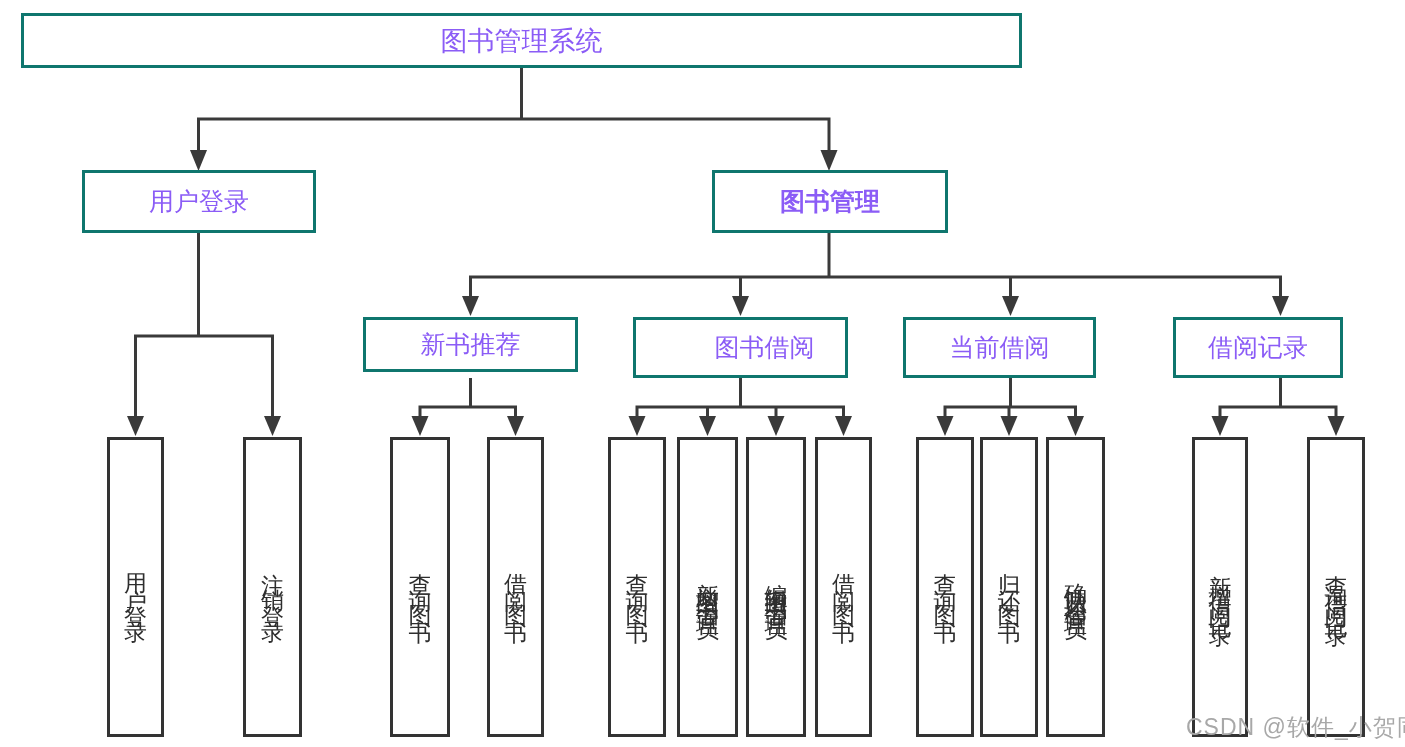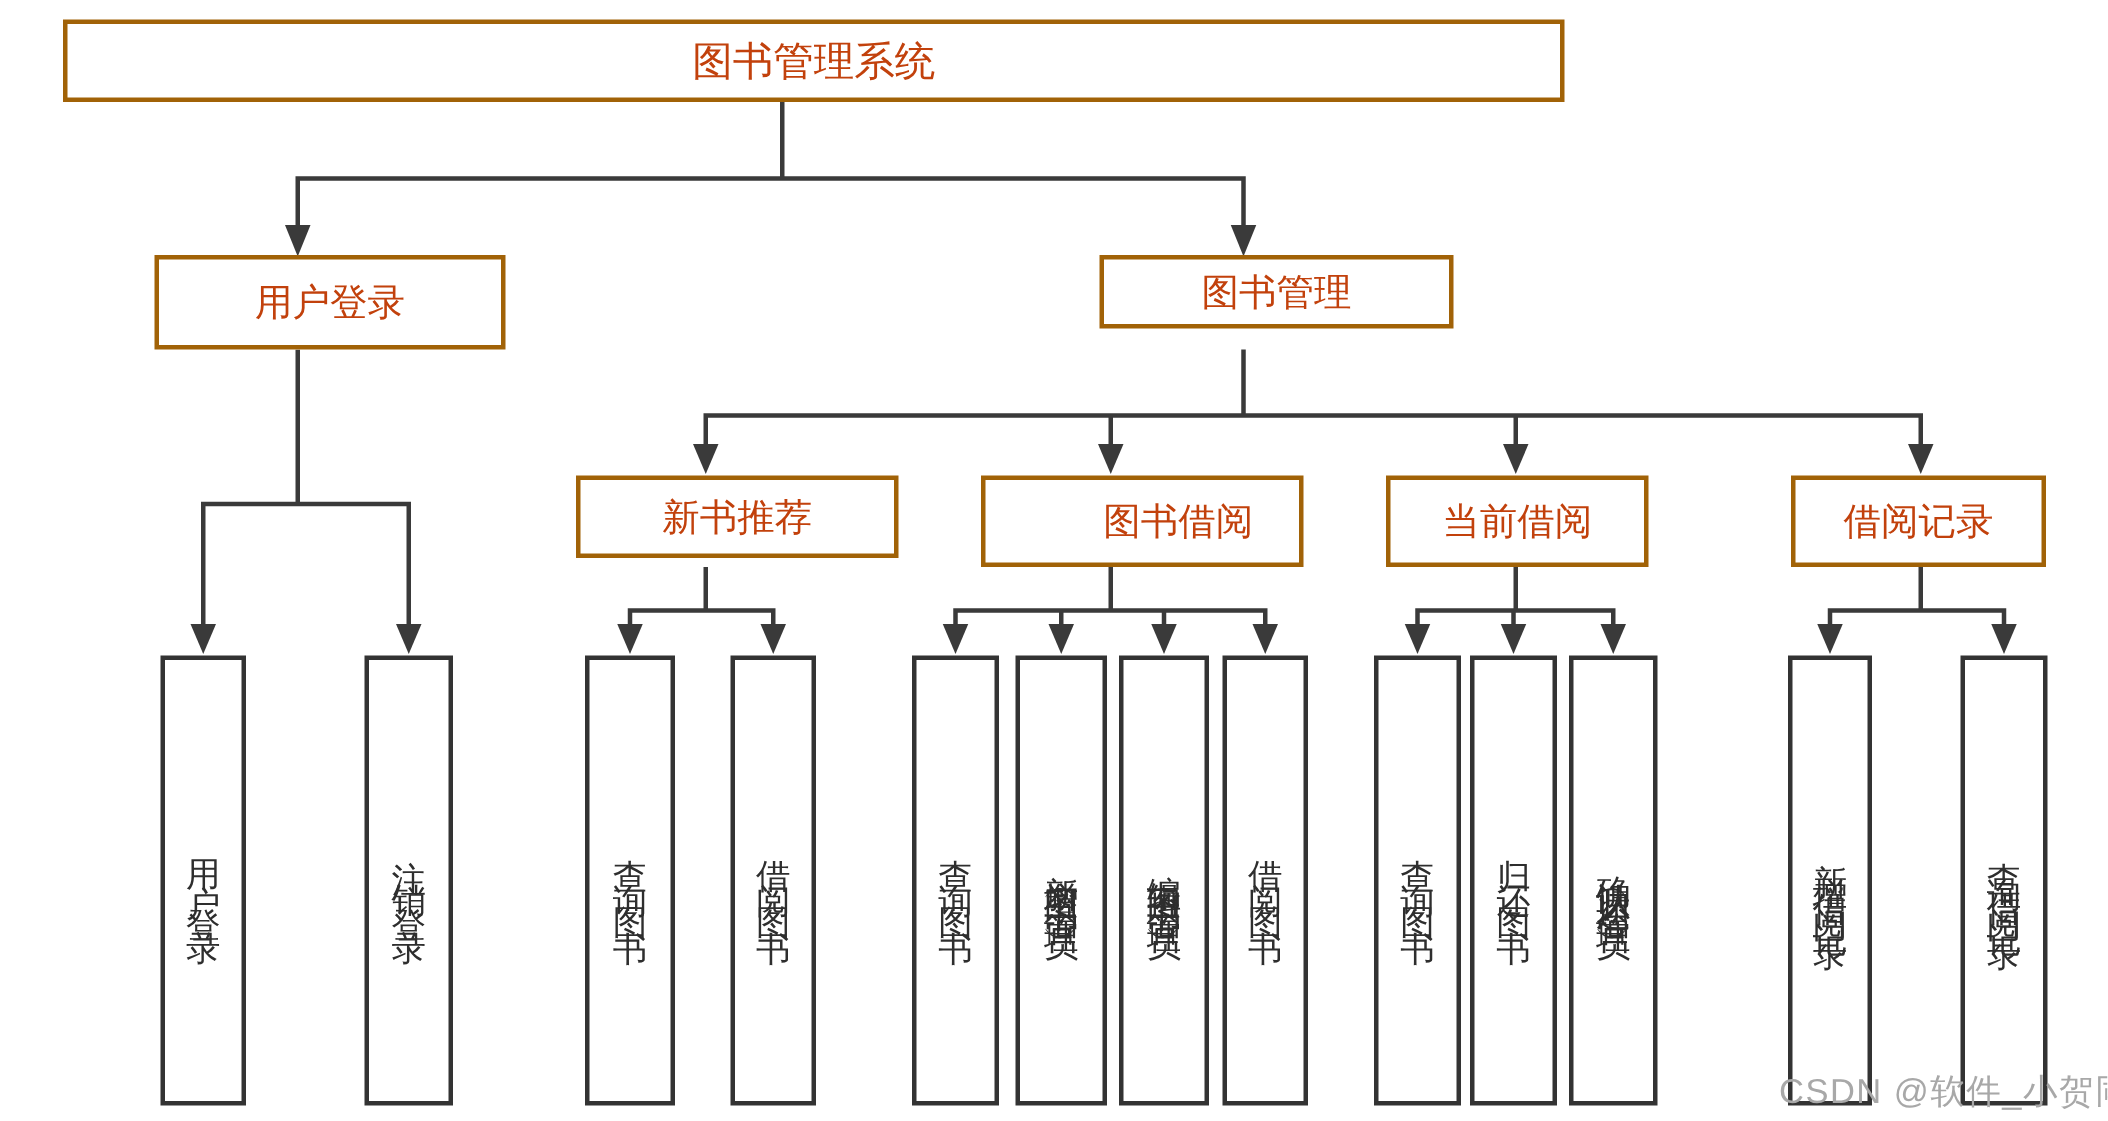--- a/index.html
+++ b/index.html
@@ -7,27 +7,26 @@
     position:relative;
     width:1405px;height:747px;
     background:#ffffff;
     font-family:"Liberation Sans","DejaVu Sans",sans-serif;
     overflow:hidden;
   }
   #wires{position:absolute;left:0;top:0;width:1405px;height:747px;}
   .node{
     position:absolute;
     box-sizing:border-box;
-    border:3px solid #a16207;
+    border:3px solid #0f766e;
     background:#ffffff;
     display:flex;align-items:center;justify-content:center;
-    color:#c2410c;
+    color:#8b5cf6;
     font-size:25px;
     white-space:nowrap;
-    margin-left:21px;
   }
   .root{font-size:27px;}
   .vnode{
     position:absolute;
     box-sizing:border-box;
     border:3px solid #333333;
     background:#ffffff;
     display:flex;align-items:center;justify-content:center;
     color:#2e2e2e;
   }
@@ -91,25 +90,25 @@
       <polygon points="1000.5,416 1017.5,416 1009,436"></polygon>
       <polygon points="1067,416 1084,416 1075.5,436"></polygon>
       <polygon points="1211.5,416 1228.5,416 1220,436"></polygon>
       <polygon points="1327.5,416 1344.5,416 1336,436"></polygon>
     </g>
   </svg>
 
   <div class="node root" style="left:21px;top:13px;width:1001px;height:55px;">图书管理系统</div>
 
   <div class="node" style="left:82px;top:170px;width:234px;height:63px;">用户登录</div>
-  <div class="node" style="left:712px;top:170px;width:236px;height:49px;">图书管理</div>
+  <div class="node" style="left:712px;top:170px;width:236px;height:63px;font-weight:bold;">图书管理</div>
 
   <div class="node" style="left:363px;top:317px;width:215px;height:55px;">新书推荐</div>
   <div class="node" style="left:633px;top:317px;width:215px;height:61px;padding-left:48px;">图书借阅</div>
-  <div class="node" style="left:903px;top:317px;width:175px;height:61px;">当前借阅</div>
+  <div class="node" style="left:903px;top:317px;width:193px;height:61px;">当前借阅</div>
   <div class="node" style="left:1173px;top:317px;width:170px;height:61px;">借阅记录</div>
 
   <div class="vnode sp4" style="left:107px;top:437px;width:57px;height:300px;">
     <span>用户登录</span>
     </div>
   <div class="vnode sp4" style="left:243px;top:437px;width:59px;height:300px;">
     <span>注销登录</span>
     </div>
 
   <div class="vnode sp4" style="left:390px;top:437px;width:60px;height:300px;">

